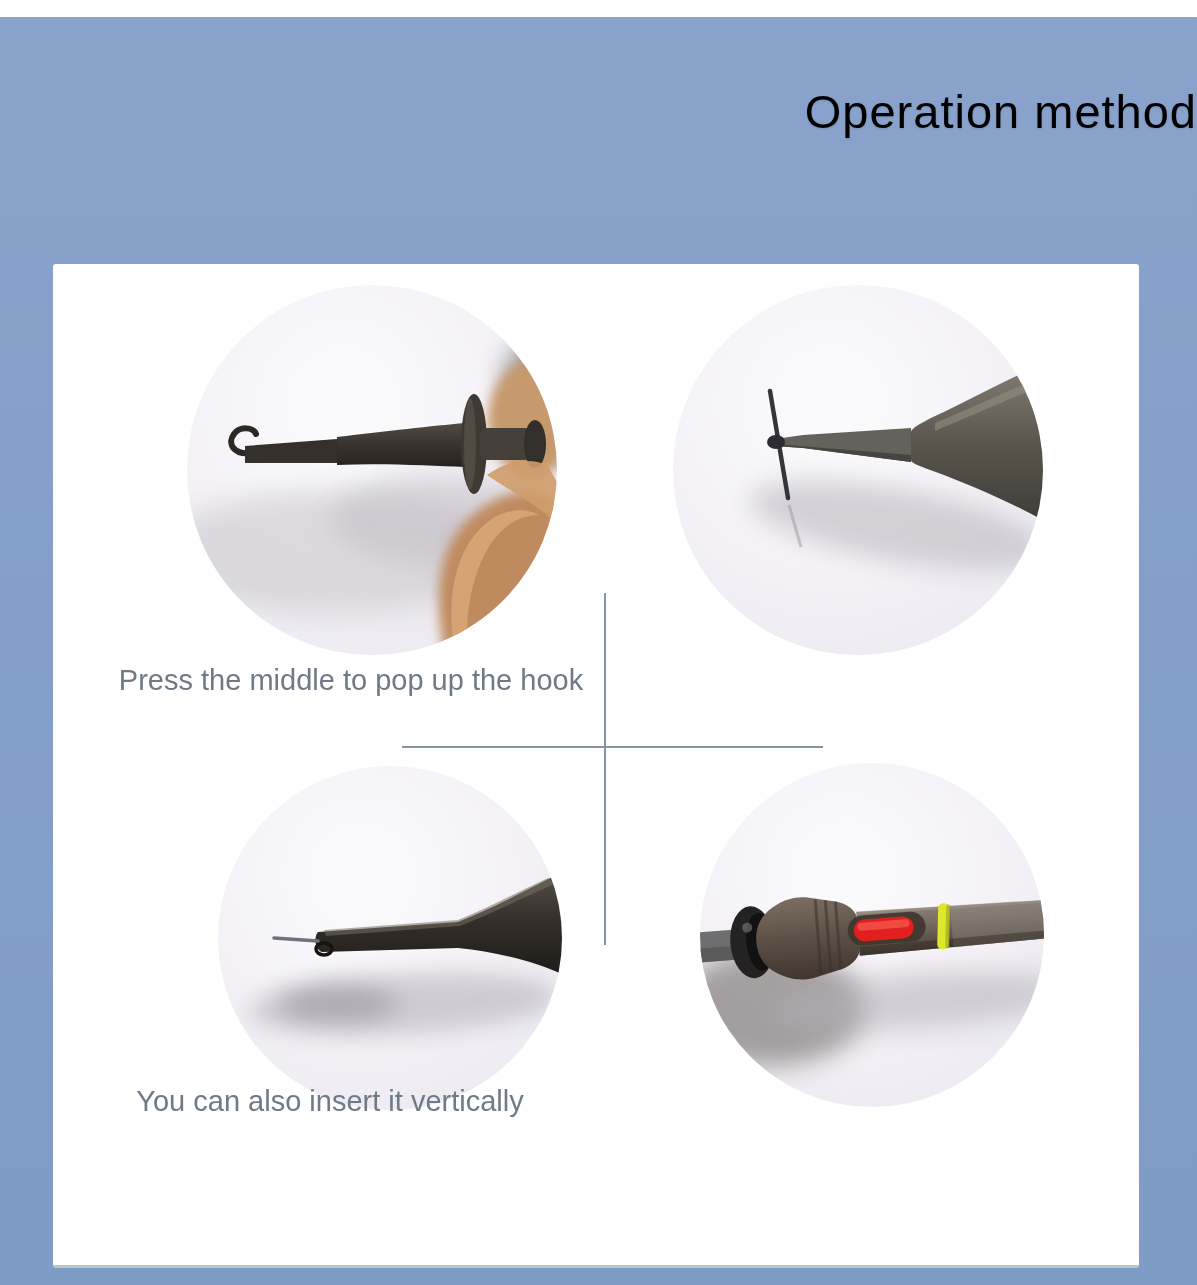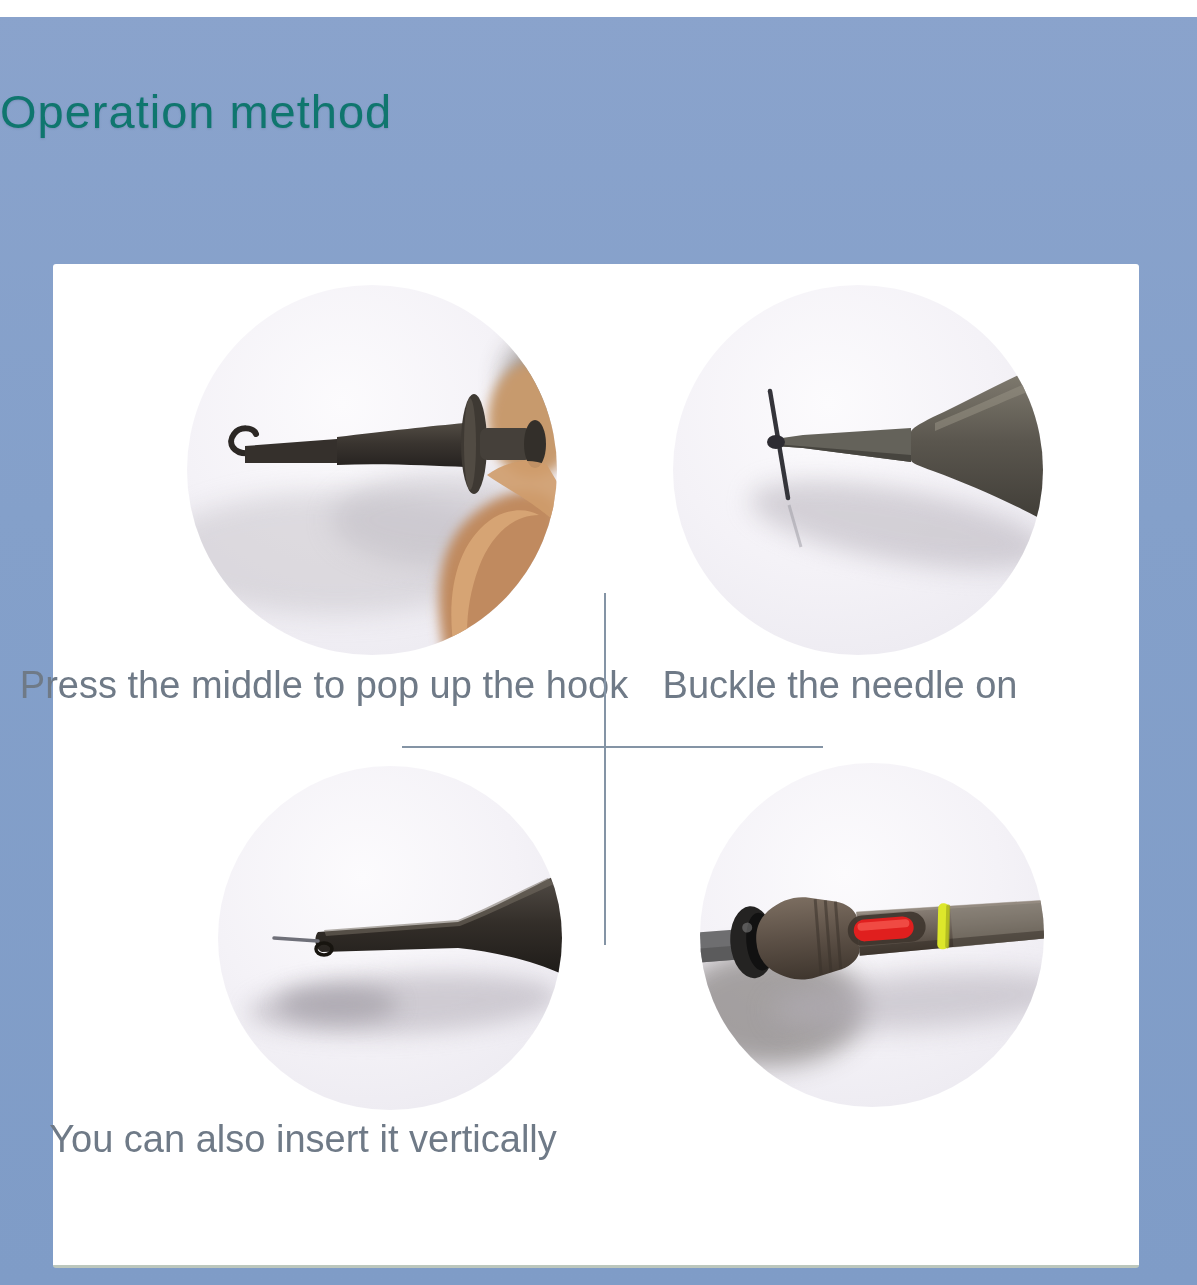--- a/index.html
+++ b/index.html
@@ -4,42 +4,42 @@
 <style>
   html,body{margin:0;padding:0;}
   body{
     width:1197px;height:1285px;position:relative;overflow:hidden;
     background:linear-gradient(180deg,#8aa3cc 0%,#84a0ca 40%,#7f9cc7 100%);
     font-family:"Liberation Sans", sans-serif;
   }
   .top-strip{position:absolute;left:0;top:0;width:1197px;height:17px;background:#ffffff;}
   .title{
     position:absolute;left:0;top:84px;width:1197px;margin:0;
-    text-align:left;color:#0f766e;font-size:47px;font-weight:400;letter-spacing:1px;
+    text-align:right;color:#000000;font-size:47px;font-weight:400;letter-spacing:1px;
     text-shadow:0 1px 2px rgba(90,110,150,.35);
   }
   .card{
     position:absolute;left:53px;top:264px;width:1086px;height:1001px;
     background:#ffffff;border-radius:3px;border-bottom:3px solid #bcc7bd;
   }
   .circle{
     position:absolute;border-radius:50%;overflow:hidden;
     background:radial-gradient(circle at 42% 32%, #fcfbfd 0%, #f4f2f7 50%, #e9e7ee 100%);
   }
   .c1{left:134px;top:21px;width:370px;height:370px;}
   .c2{left:620px;top:21px;width:370px;height:370px;}
   .c3{left:165px;top:502px;width:344px;height:344px;}
   .c4{left:647px;top:499px;width:344px;height:344px;}
   .circle svg{display:block;width:100%;height:100%;}
   .caption{
-    position:absolute;color:#6f7a87;font-size:38px;white-space:nowrap;line-height:1.2;
+    position:absolute;color:#6f7a87;font-size:29px;white-space:nowrap;line-height:1.2;margin-left:27px;
   }
   .cap1{left:271px;top:399px;transform:translateX(-50%);}
   .cap2{left:787px;top:399px;transform:translateX(-50%);}
-  .cap3{left:250px;top:853px;transform:translateX(-50%);}
+  .cap3{left:250px;top:820px;transform:translateX(-50%);}
   .cap4{left:555px;top:849px;line-height:44px;}
   .divider-v{position:absolute;left:551px;top:329px;width:2px;height:352px;background:#8494a5;}
   .divider-h{position:absolute;left:349px;top:482px;width:421px;height:2px;background:#8494a5;}
 </style>
 </head>
 <body>
 
 <div class="top-strip"></div>
 
 <h1 class="title">Operation method</h1>
@@ -156,20 +156,19 @@
         <rect x="148" y="152" width="78" height="30" rx="15" fill="#3e352d" opacity="0.9"></rect>
         <rect x="154" y="156" width="60" height="22" rx="11" fill="#e01f1e"></rect>
         <rect x="158" y="159" width="52" height="8" rx="4" fill="#f65a50" opacity="0.75"></rect>
         <rect x="238" y="146" width="11" height="46" rx="5" fill="#dde72b" transform="rotate(6 243 169)"></rect>
         <rect x="246" y="147" width="4" height="44" rx="2" fill="#aab31f" opacity="0.8" transform="rotate(6 243 169)"></rect>
       </g>
     </svg>
   </div>
 
   <div class="caption cap1">Press the middle to pop up the hook</div>
-  <div class="caption cap2">Buckle the needle on</div>
   <div class="caption cap3">You can also insert it vertically</div>
   <div class="caption cap4">
   </div>
 
   <div class="divider-v"></div>
   <div class="divider-h"></div>
 </div>
 
 </body></html>

